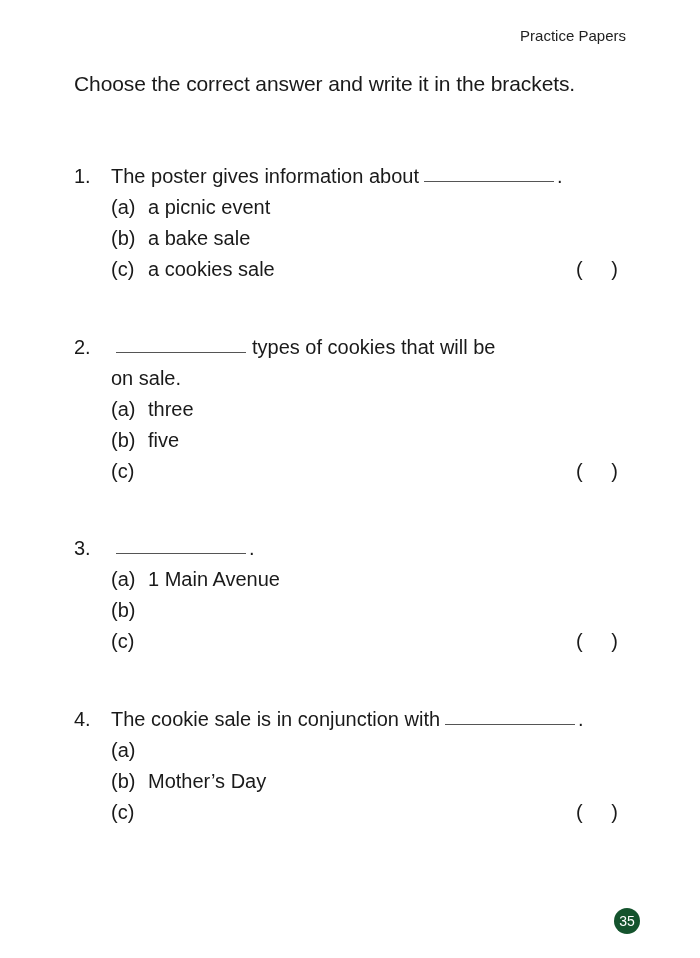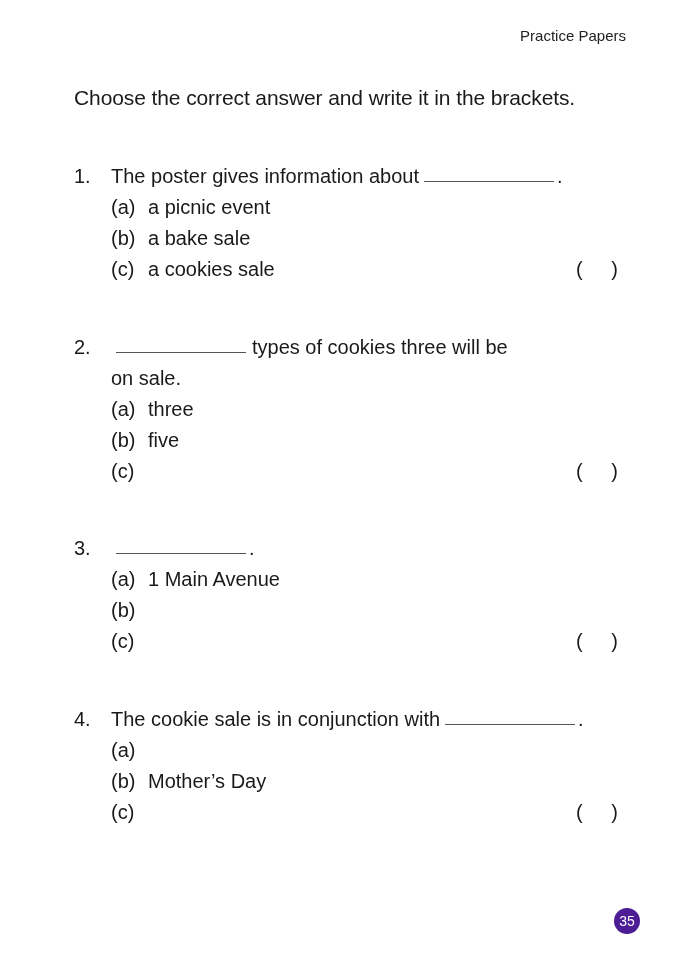--- a/index.html
+++ b/index.html
@@ -17,21 +17,21 @@
     }
     .header-label {
       position: absolute;
       top: 27px;
       right: 74px;
       font-size: 15px;
       color: #222;
     }
     .instructions {
       position: absolute;
-      top: 86px;
+      top: 72px;
       left: 74px;
       font-size: 21px;
       color: #1a1a1a;
       letter-spacing: -0.1px;
     }
     .question {
       position: absolute;
       left: 74px;
       width: 550px;
       font-size: 20px;
@@ -83,21 +83,21 @@
       display: flex;
       justify-content: space-between;
     }
     .page-number {
       position: absolute;
       left: 614px;
       top: 908px;
       width: 26px;
       height: 26px;
       border-radius: 50%;
-      background: #4c1d95;
+      background: #14532d;
       color: #ffffff;
       font-size: 14px;
       display: flex;
       align-items: center;
       justify-content: center;
     }
   </style>
 </head>
 <body>
 
@@ -127,21 +127,21 @@
       <span>(</span>
       <span>)</span>
     </span>
   </div>
 </div>
 
 <div class="question" style="top:332px;">
   <div class="q-line">
     <span class="q-num">2.</span>
     <span class="blank" style="margin-right:6px;"></span>
-    <span class="q-text">types of cookies three will be</span>
+    <span class="q-text">types of cookies that will be</span>
   </div>
   <div class="cont-line">on sale.</div>
   <div class="option">
     <span class="opt-label">(a)</span>
     <span class="opt-text">three</span>
   </div>
   <div class="option">
     <span class="opt-label">(b)</span>
     <span class="opt-text">five</span>
   </div>

